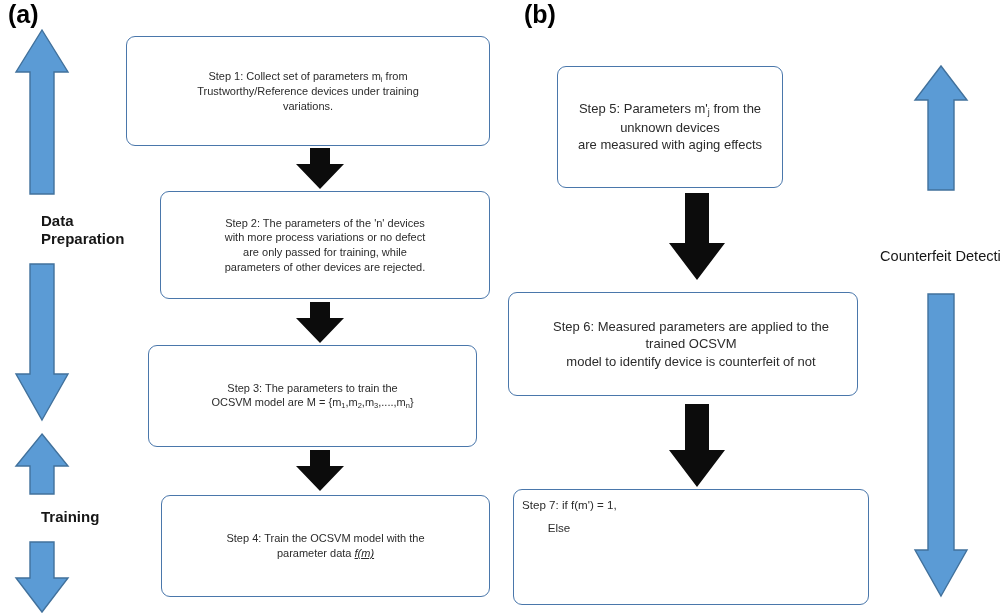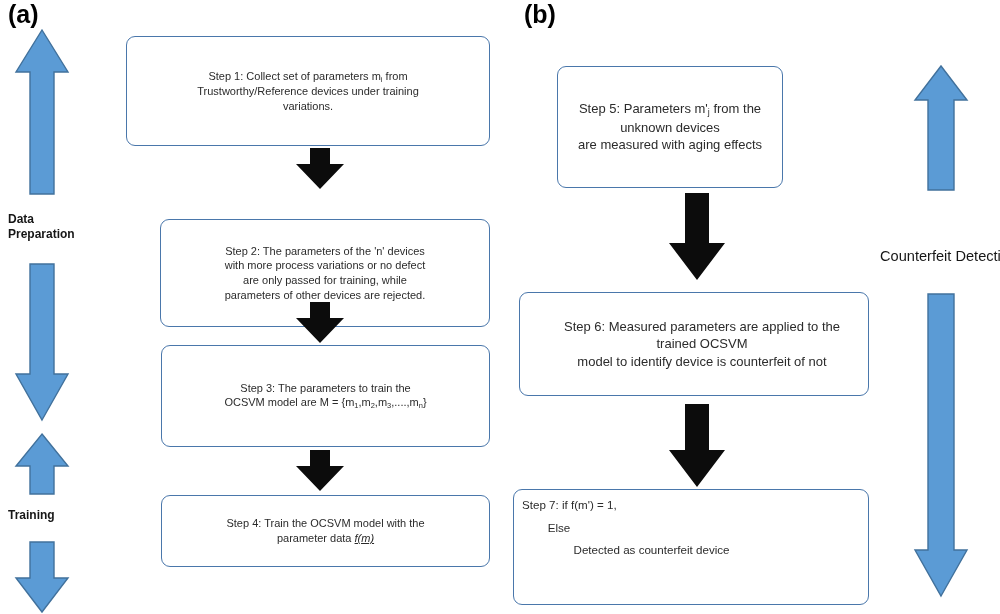--- a/index.html
+++ b/index.html
@@ -81,21 +81,21 @@
   
   .blue-arrow { position: absolute; }
   .blue-arrow svg { display: block; }
 
   
   .side-label {
     position: absolute;
     color: #161616;
     line-height: 1.22;
   }
-  .side-label.bold { font-weight: bold; font-size: 12px; }
+  .side-label.bold { font-weight: bold; font-size: 15px; margin-left: 33px; }
   .side-label.reg  { font-weight: normal; font-size: 14.6px; }
 </style>
 </head>
 <body>
 
 <div id="canvas">
 
   <div class="panel-letter" style="left:8px; top:2px;">(a)</div>
   <div class="panel-letter" style="left:524px; top:2px;">(b)</div>
 
@@ -137,86 +137,85 @@
       <span>variations.</span>
     </div>
   </div>
 
   <div class="blk-arrow" style="left:292px; top:148px; width:56px; height:42px;">
     <svg width="56" height="42" viewBox="0 0 56 42">
       <polygon points="18,0 38,0 38,16 52,16 28,41 4,16 18,16" fill="#0c0c0c"></polygon>
     </svg>
   </div>
 
-  <div class="step-box left-col" style="left:160px; top:191px; width:330px; height:108px;margin-top:28px;">
+  <div class="step-box left-col" style="left:160px; top:191px; width:330px; height:108px;">
     <div class="txt">
       <span>Step 2: The parameters of the 'n' devices</span><br>
       <span>with more process variations or no defect</span><br>
       <span>are only passed for training, while</span><br>
       <span>parameters of other devices are rejected.</span>
     </div>
   </div>
 
   <div class="blk-arrow" style="left:292px; top:302px; width:56px; height:42px;">
     <svg width="56" height="42" viewBox="0 0 56 42">
       <polygon points="18,0 38,0 38,16 52,16 28,41 4,16 18,16" fill="#0c0c0c"></polygon>
     </svg>
   </div>
 
-  <div class="step-box left-col" style="left:161px; top:345px; width:329px; height:102px;">
+  <div class="step-box left-col" style="left:148px; top:345px; width:329px; height:102px;">
     <div class="txt">
       <span>Step 3: The parameters to train the</span><br>
       <span>OCSVM model are M = {m</span><sub>1</sub><span>,m</span><sub>2</sub><span>,m</span><sub>3</sub><span>,....,m</span><sub>n</sub><span>}</span>
     </div>
   </div>
 
   <div class="blk-arrow" style="left:292px; top:450px; width:56px; height:42px;">
     <svg width="56" height="42" viewBox="0 0 56 42">
       <polygon points="18,0 38,0 38,16 52,16 28,41 4,16 18,16" fill="#0c0c0c"></polygon>
     </svg>
   </div>
 
-  <div class="step-box left-col" style="left:161px; top:495px; width:329px; height:72px;">
+  <div class="step-box left-col" style="left:161px; top:495px; width:329px; height:102px;">
     <div class="txt">
       <span>Step 4: Train the OCSVM model with the</span><br>
       <span>parameter data </span><span class="ital">f(m)</span>
     </div>
   </div>
 
   <div class="step-box right-col" style="left:557px; top:66px; width:226px; height:122px;">
     <div class="txt">
       <span>Step 5: Parameters m'</span><sub>j</sub><span> from the unknown devices</span><br>
       <span>are measured with aging effects</span>
     </div>
   </div>
 
   <div class="blk-arrow" style="left:665px; top:193px; width:64px; height:88px;">
     <svg width="64" height="88" viewBox="0 0 64 88">
       <polygon points="20,0 44,0 44,50 60,50 32,87 4,50 20,50" fill="#0c0c0c"></polygon>
     </svg>
   </div>
 
-  <div class="step-box right-col" style="left:519px; top:292px; width:350px; height:104px;padding-left:16px;">
+  <div class="step-box right-col" style="left:508px; top:292px; width:350px; height:104px;padding-left:16px;">
     <div class="txt">
       <span>Step 6: Measured parameters are applied to the trained OCSVM</span><br>
       <span>model to identify device is counterfeit of not</span>
     </div>
   </div>
 
   <div class="blk-arrow" style="left:665px; top:404px; width:64px; height:84px;">
     <svg width="64" height="84" viewBox="0 0 64 84">
       <polygon points="20,0 44,0 44,46 60,46 32,83 4,46 20,46" fill="#0c0c0c"></polygon>
     </svg>
   </div>
 
   <div class="step-box right-col code-box" style="left:513px; top:489px; width:356px; height:116px;">
     <div class="txt">
       <span class="code-line">Step 7: if f(m') = 1,</span>
       <span class="code-line">        Else</span>
-      <span class="code-line">                Detected as counterfeit device</span>
     </div>
   </div>
 
   <div class="blue-arrow" style="left:913px; top:64px; width:56px; height:128px;">
     <svg width="56" height="128" viewBox="0 0 56 128">
       <polygon points="28,2 54,36 41,36 41,126 15,126 15,36 2,36" fill="#5b9bd5" stroke="#41719c" stroke-width="1.4"></polygon>
     </svg>
   </div>
 
   <div class="side-label reg" style="left:880px; top:248px; white-space:nowrap;">Counterfeit Detection</div>

